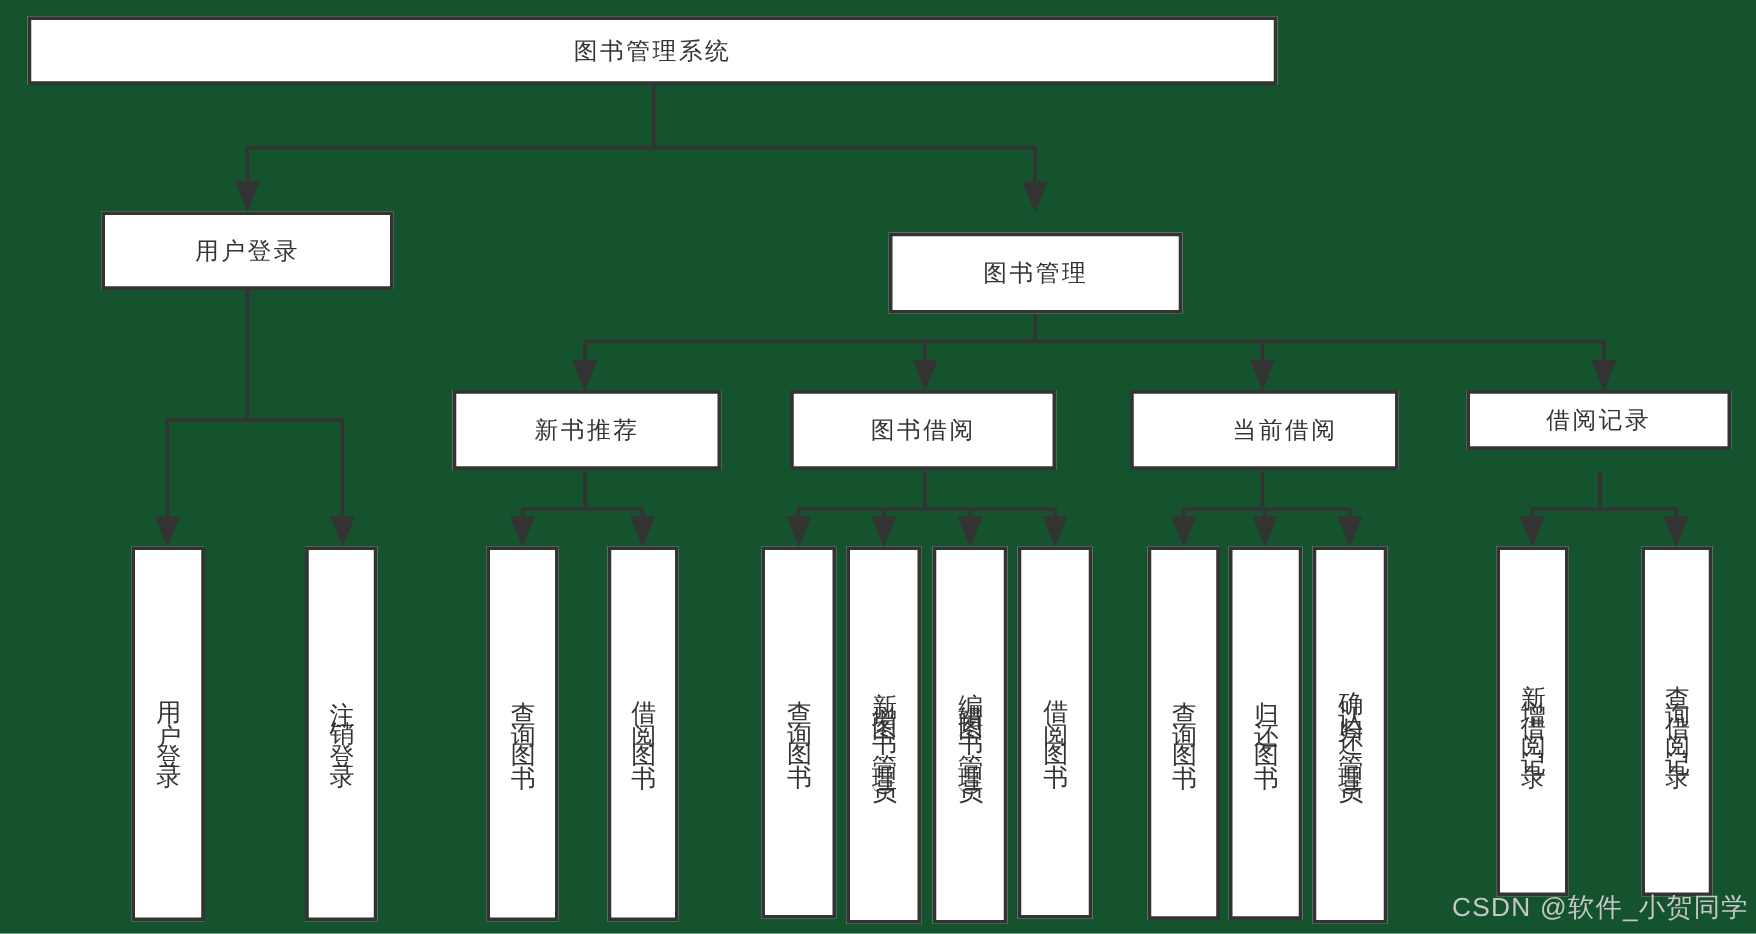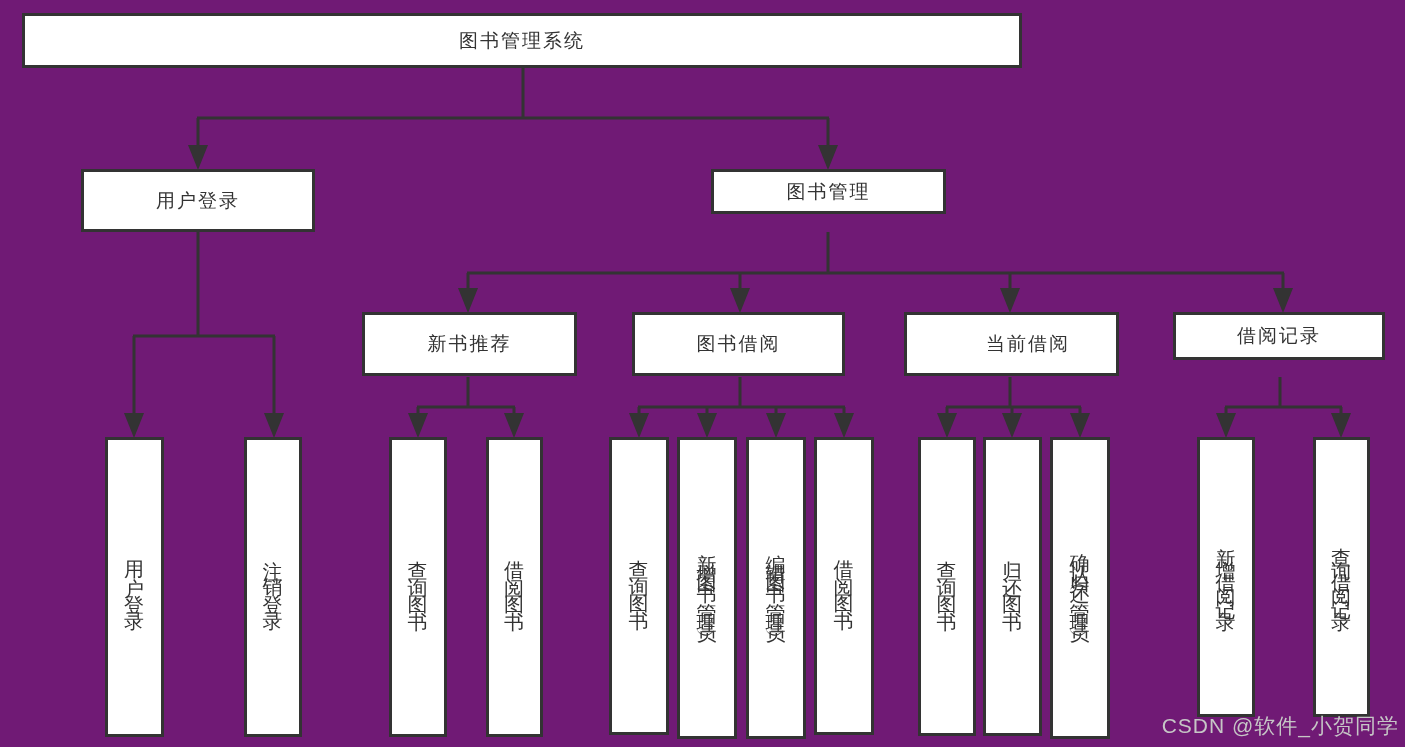--- a/index.html
+++ b/index.html
@@ -1,20 +1,20 @@
 <!DOCTYPE html>
 <html><head>
 <meta charset="utf-8">
 <style>
   html, body { margin: 0; padding: 0; background: #ffffff; }
   .canvas {
     position: relative;
     width: 1405px;
     height: 747px;
-    background: #701a75;
+    background: #14532d;
     font-family: "Liberation Sans", sans-serif;
     overflow: hidden;
   }
   .connectors {
     position: absolute;
     left: 0; top: 0;
     z-index: 1;
   }
   .box {
     position: absolute;
@@ -117,21 +117,21 @@
     </g>
   </svg>
 
   <div class="box" style="left:22px; top:13px; width:1000px; height:55px;">
     <span class="hlabel">图书管理系统</span>
   </div>
 
   <div class="box" style="left:81px; top:169px; width:234px; height:63px;">
     <span class="hlabel">用户登录</span>
   </div>
-  <div class="box" style="left:711px; top:169px; width:235px; height:45px;">
+  <div class="box" style="left:711px; top:186px; width:235px; height:65px;">
     <span class="hlabel">图书管理</span>
   </div>
 
   <div class="box" style="left:632px; top:312px; width:213px; height:64px;">
     <span class="hlabel">图书借阅</span>
   </div>
   <div class="box" style="left:362px; top:312px; width:215px; height:64px;">
     <span class="hlabel">新书推荐</span>
   </div>
   <div class="box" style="left:904px; top:312px; width:215px; height:64px;padding-left:33px;">

